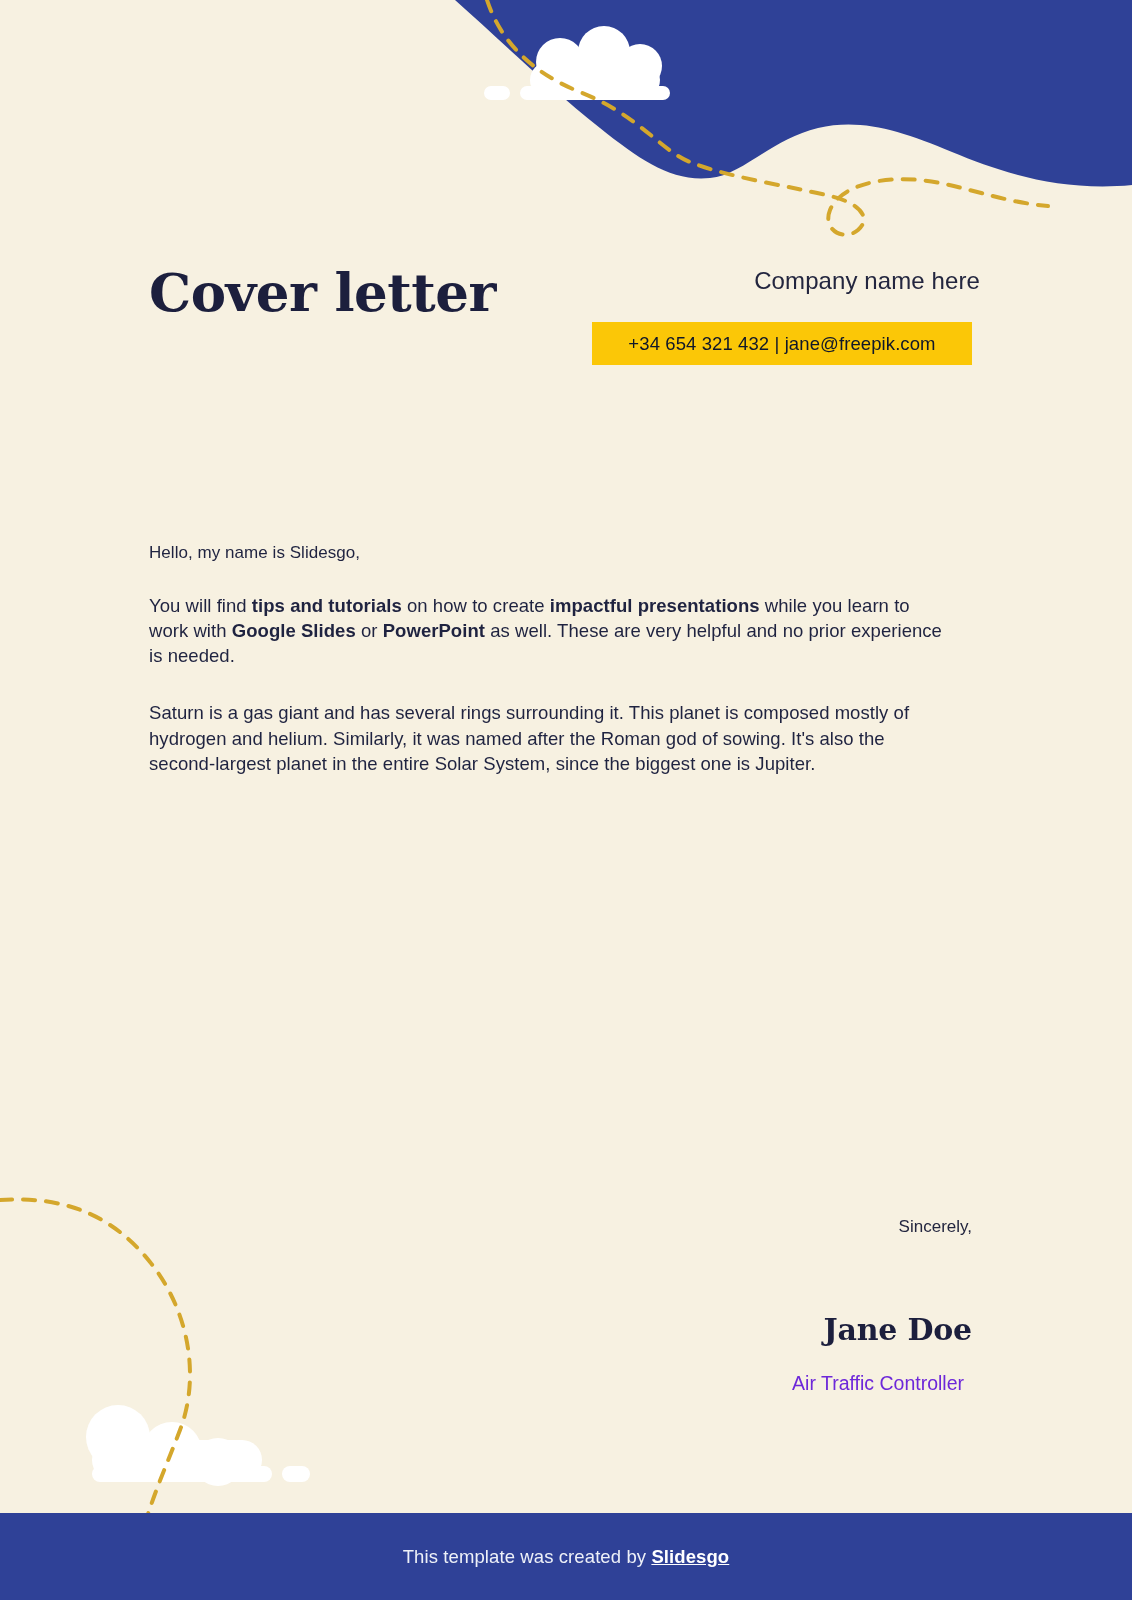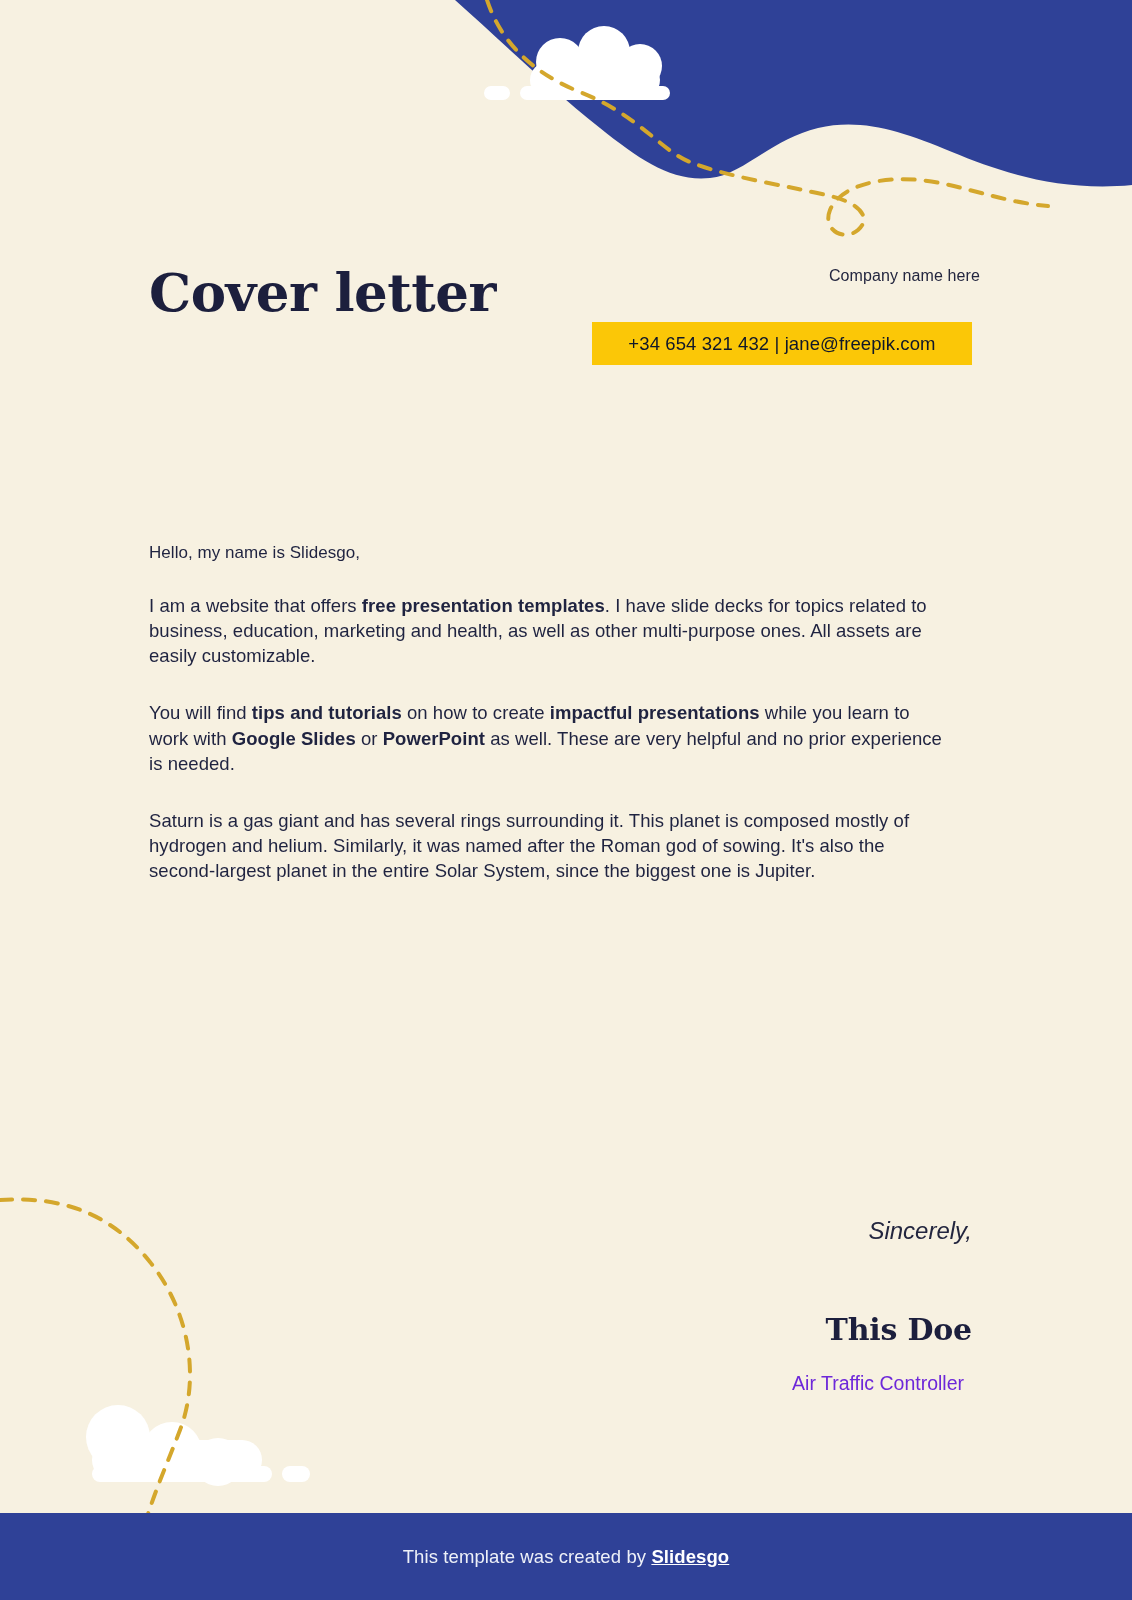--- a/index.html
+++ b/index.html
@@ -49,21 +49,21 @@
     font-weight: bold;
     font-size: 53px;
     line-height: 1.05;
     color: #1c1f3d;
     letter-spacing: -0.5px;
   }
   .company-name {
     position: absolute;
     right: 160px;
     top: 12px;
-    font-size: 16px;
+    font-size: 24px;
     color: #23263f;
     letter-spacing: 0.1px;
     white-space: nowrap;
   }
   .contact-bar {
     position: absolute;
     left: 592px;
     top: 67px;
     width: 380px;
     height: 43px;
@@ -102,24 +102,23 @@
     letter-spacing: 0.05px;
   }
   .para:last-child { margin-bottom: 0; }
   .para b { font-weight: bold; }
 
   
   .sincerely {
     position: absolute;
     right: 160px;
     top: 1217px;
-    font-size: 24px;
+    font-size: 17px;
     color: #23263f;
     white-space: nowrap;
-    font-style: italic;
   }
   .sign-name {
     position: absolute;
     right: 160px;
     top: 1312px;
     font-family: "DejaVu Serif", "Liberation Serif", serif;
     font-weight: bold;
     font-size: 30px;
     color: #1c1f3d;
     white-space: nowrap;
@@ -193,28 +192,27 @@
     <div class="title">Cover letter</div>
     <div class="company-name">Company name here</div>
     <div class="contact-bar">
       <span class="contact-bar-text">+34 654 321 432 | jane@freepik.com</span>
     </div>
   </div>
 
   <div class="letter-body">
     <p class="greeting">Hello, my name is Slidesgo,</p>
     <div id="paragraphs">
-        <p class="para"><span>I am a website that offers </span><b>free presentation templates</b><span>. I have slide decks for topics related to business, education, marketing and health, as well as other multi-purpose ones. All assets are easily customizable.</span></p>
         <p class="para"><span>You will find </span><b>tips and tutorials</b><span> on how to create </span><b>impactful presentations</b><span> while you learn to work with </span><b>Google Slides</b><span> or </span><b>PowerPoint</b><span> as well. These are very helpful and no prior experience is needed.</span></p>
         <p class="para"><span>Saturn is a gas giant and has several rings surrounding it. This planet is composed mostly of hydrogen and helium. Similarly, it was named after the Roman god of sowing. It's also the second-largest planet in the entire Solar System, since the biggest one is Jupiter.</span></p>
       </div>
   </div>
 
   <div class="sincerely">Sincerely,</div>
-  <div class="sign-name">This Doe</div>
+  <div class="sign-name">Jane Doe</div>
   <div class="sign-role">Air Traffic Controller</div>
 
   <div class="footer">
     <div class="footer-text">
       <span>This template was created by </span><b>Slidesgo</b>
     </div>
   </div>
 
 </div>
 

